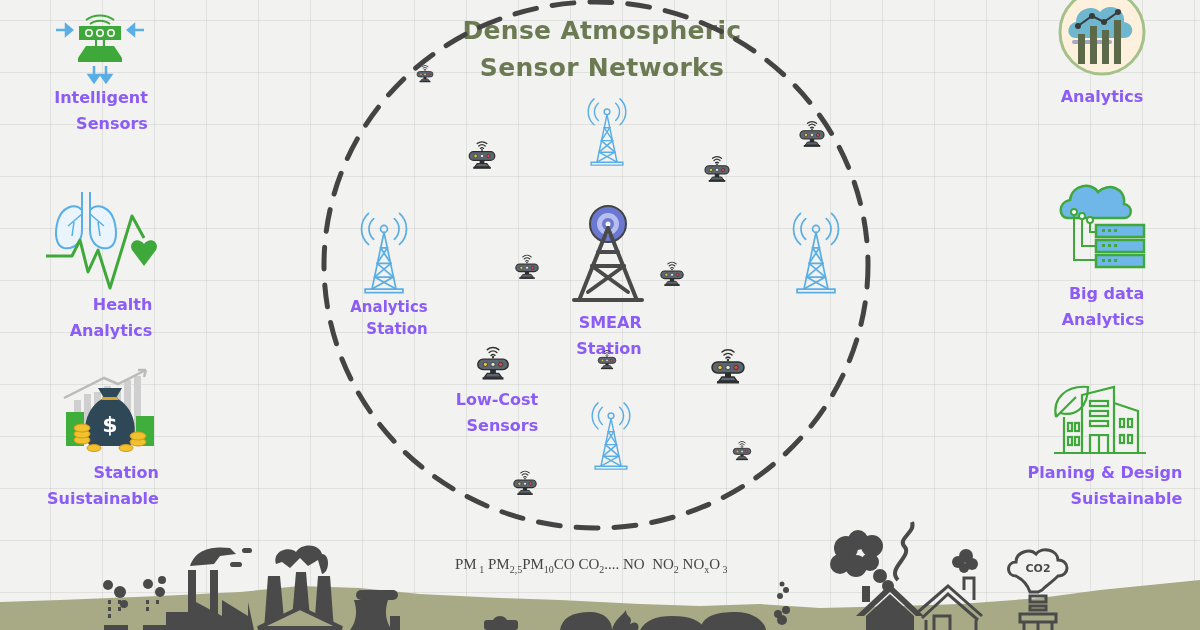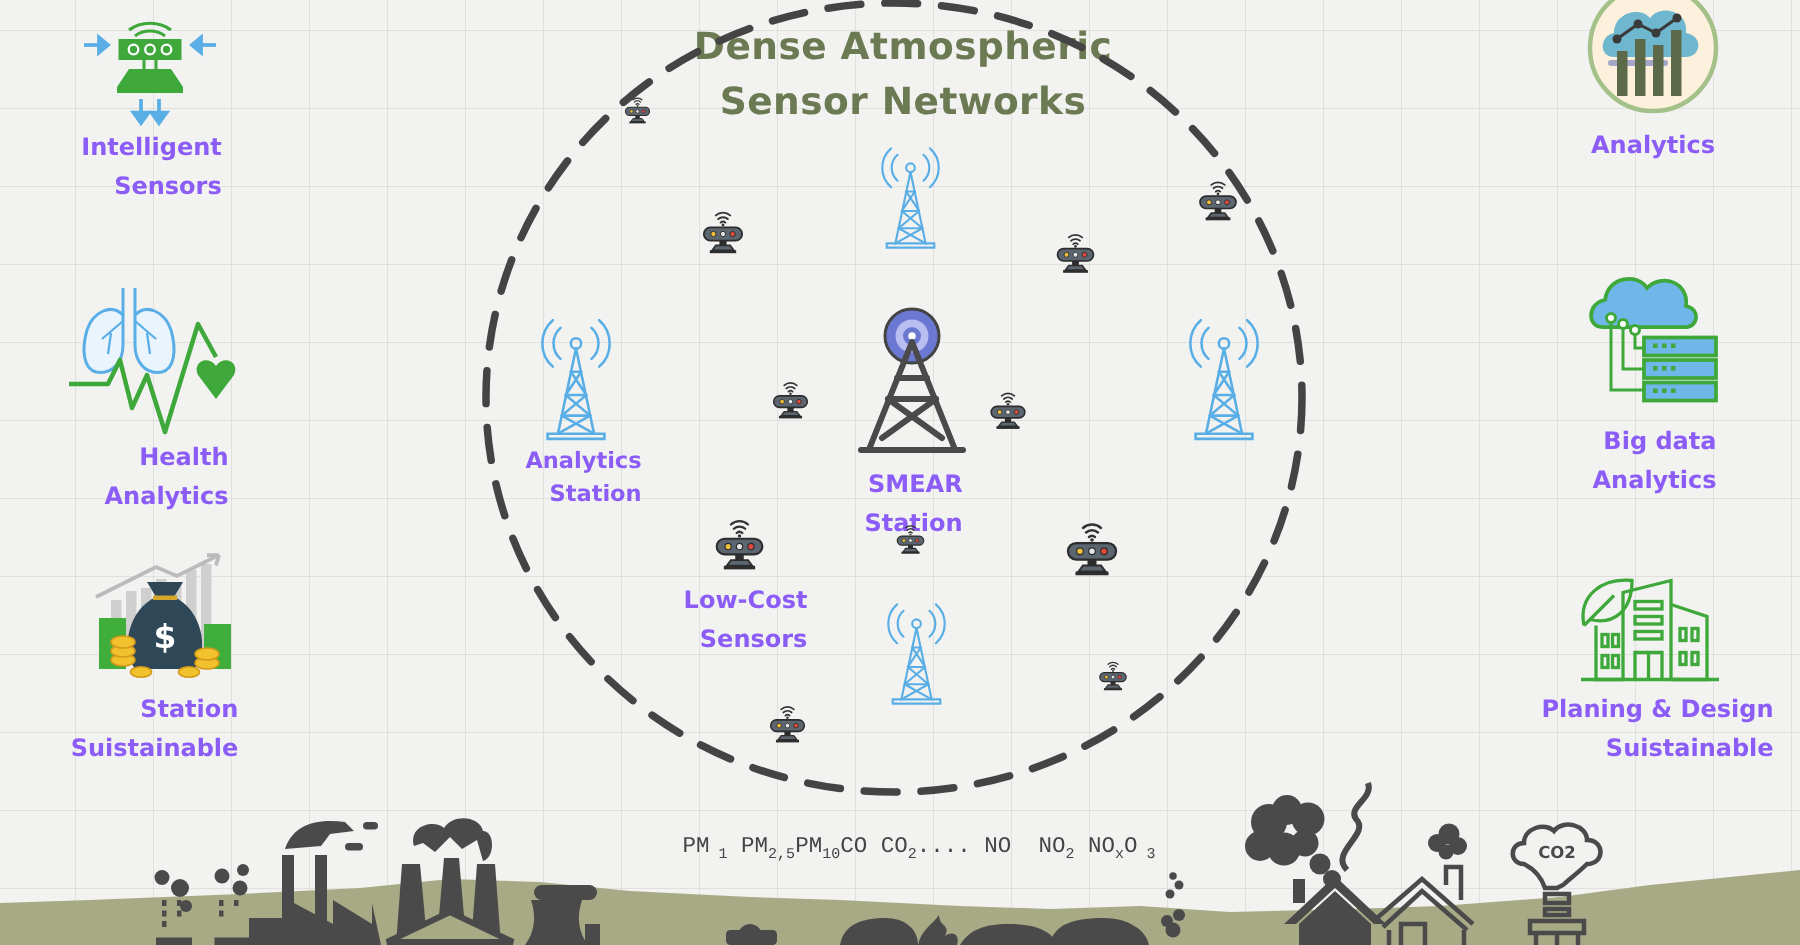--- a/index.html
+++ b/index.html
@@ -7,21 +7,21 @@
     font-family:"DejaVu Sans",sans-serif;
     background-color:#f2f2f0;
     background-image:
       linear-gradient(rgba(160,160,160,0.22) 1px, transparent 1px),
       linear-gradient(90deg, rgba(160,160,160,0.22) 1px, transparent 1px);
     background-size:52px 52px;
     background-position:-2px 20px;}
   .abs{position:absolute;}
   .label{position:absolute;text-align:right;font-weight:bold;color:#8b5cf6;font-size:16px;line-height:26px;white-space:nowrap;transform:translateX(-50%);}
   .title{position:absolute;left:602px;top:12px;transform:translateX(-50%);text-align:center;color:#6b7a52;font-weight:bold;font-size:25px;line-height:37px;white-space:nowrap;letter-spacing:0.3px;}
-  .pollutants{position:absolute;left:455px;top:556px;font-family:Liberation Mono, monospace;font-size:15px;color:#444;white-space:nowrap;}
+  .pollutants{position:absolute;left:455px;top:556px;font-family:Liberation Serif, serif;font-size:15px;color:#444;white-space:nowrap;}
   .pollutants sub{font-size:10px;}
   svg{position:absolute;overflow:visible;}
 </style>
 </head>
 <body>
 
 <svg width="0" height="0" style="position:absolute">
   <defs>
     <symbol id="tower" viewBox="0 0 60 100">
       <g fill="none" stroke="#5aaee6" stroke-width="2" stroke-linecap="round">

